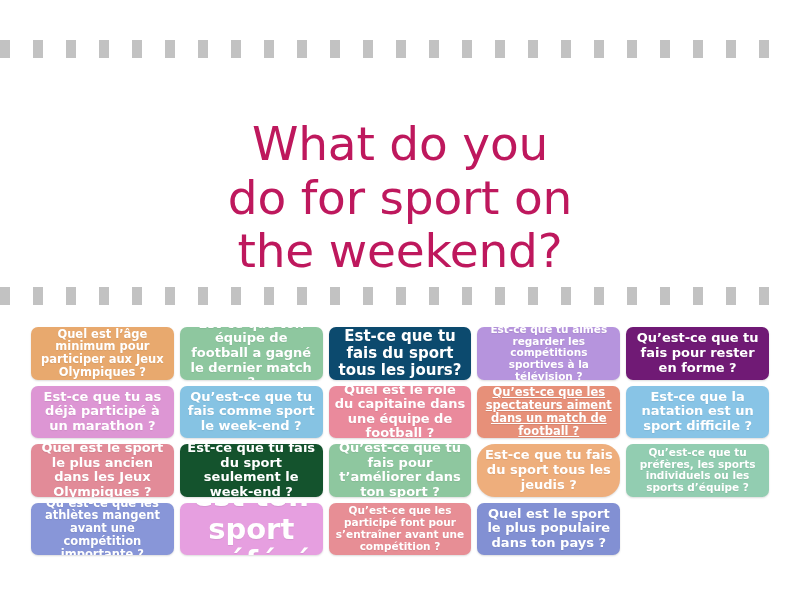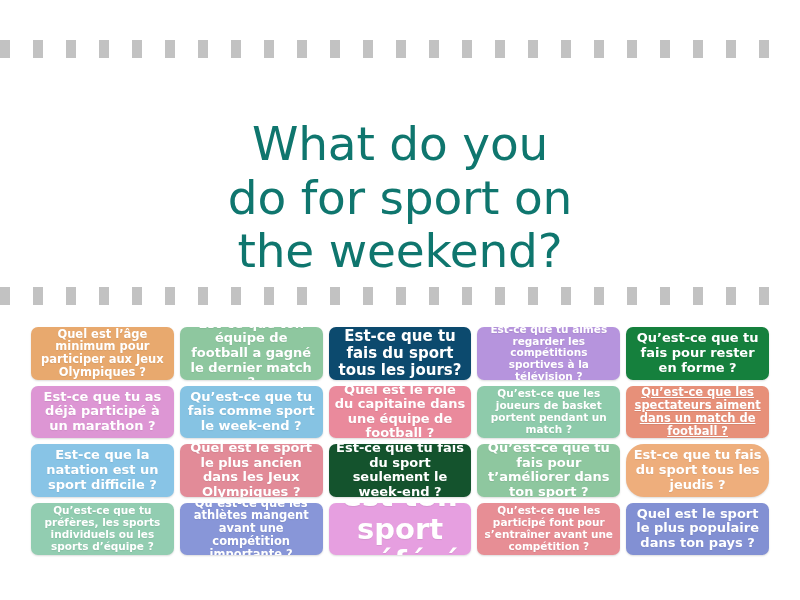--- a/index.html
+++ b/index.html
@@ -42,21 +42,21 @@
   #dash-top { top: 40px; }
   #dash-mid { top: 287px; }
 
   
   #title {
     position: absolute;
     top: 86px;
     left: 0;
     width: 800px;
     text-align: center;
-    color: #0f766e;
+    color: #be185d;
     font-size: 47px;
     line-height: 1.13;
     font-weight: 400;
     letter-spacing: -0.2px;
     white-space: pre-line;
   }
 
   
   #card-grid {
     position: absolute;
@@ -163,35 +163,32 @@
       </div>
       <div class="card sz-md" style="background: rgb(142, 199, 159);">
         <span class="card-text">Est-ce que ton équipe de football a gagné le dernier match ?</span>
       </div>
       <div class="card sz-lg" style="background: #0c4a6e;">
         <span class="card-text">Est-ce que tu fais du sport tous les jours?</span>
       </div>
       <div class="card sz-xs" style="background: rgb(182, 148, 221);">
         <span class="card-text">Est-ce que tu aimes regarder les compétitions sportives à la télévision ?</span>
       </div>
-      <div class="card sz-md" style="background: #15803d;">
+      <div class="card sz-md" style="background: #701a75;">
         <span class="card-text">Qu’est-ce que tu fais pour rester en forme ?</span>
       </div>
       <div class="card sz-md" style="background: rgb(221, 150, 212);">
         <span class="card-text">Est-ce que tu as déjà participé à un marathon ?</span>
       </div>
       <div class="card sz-md" style="background: rgb(134, 195, 227);">
         <span class="card-text">Qu’est-ce que tu fais comme sport le week-end ?</span>
       </div>
       <div class="card sz-md" style="background: rgb(234, 138, 156); justify-content: center;">
         <span class="card-text">Quel est le rôle du capitaine dans une équipe de football ?</span>
       </div>
-      <div class="card sz-xs" style="background: rgb(142, 203, 171);">
-        <span class="card-text">Qu’est-ce que les joueurs de basket portent pendant un match ?</span>
-      </div>
       <div class="card sz-sm" style="background: rgb(231, 144, 121); text-decoration: underline;">
         <span class="card-text">Qu’est-ce que les spectateurs aiment dans un match de football ?</span>
       </div>
       <div class="card sz-md" style="background: rgb(136, 196, 230);">
         <span class="card-text">Est-ce que la natation est un sport difficile ?</span>
       </div>
       <div class="card sz-md" style="background: rgb(226, 139, 152);">
         <span class="card-text">Quel est le sport le plus ancien dans les Jeux Olympiques ?</span>
       </div>
       <div class="card sz-md" style="background: #14532d;">

